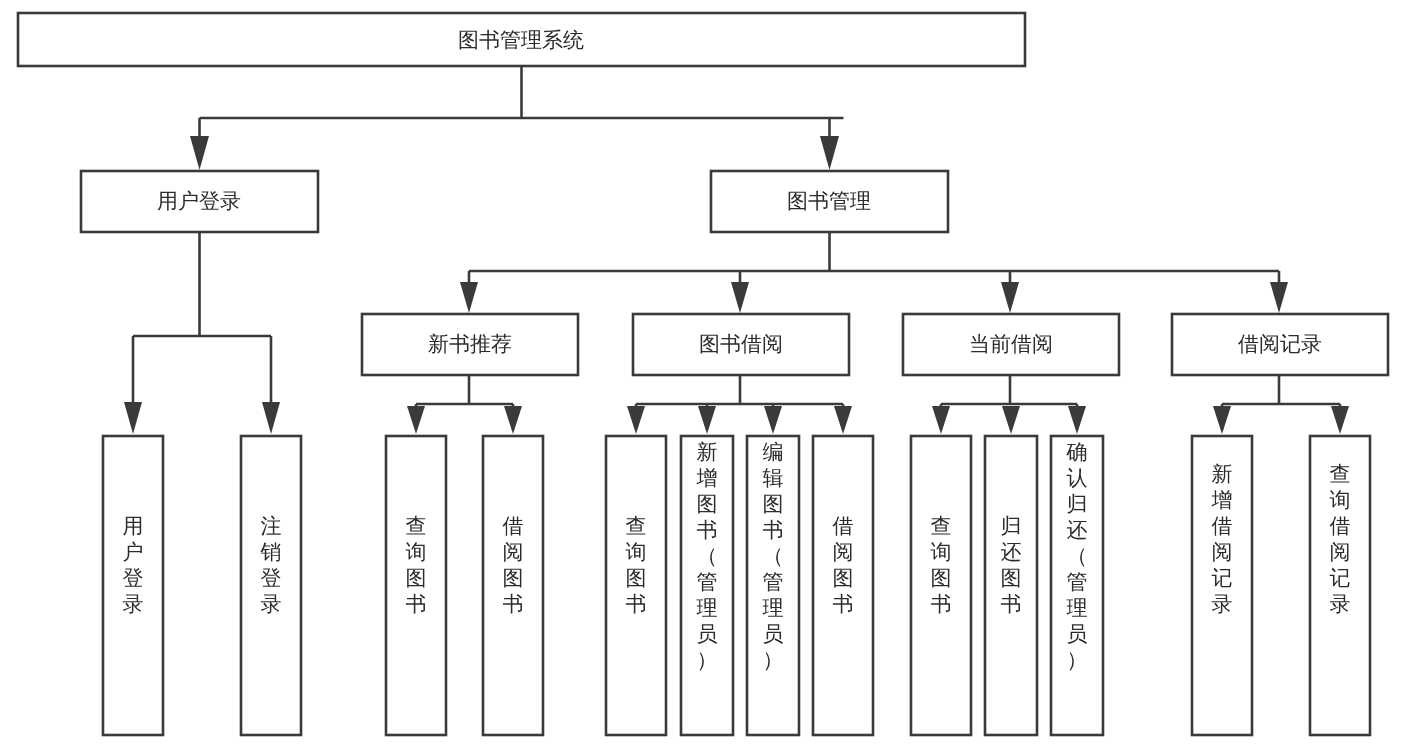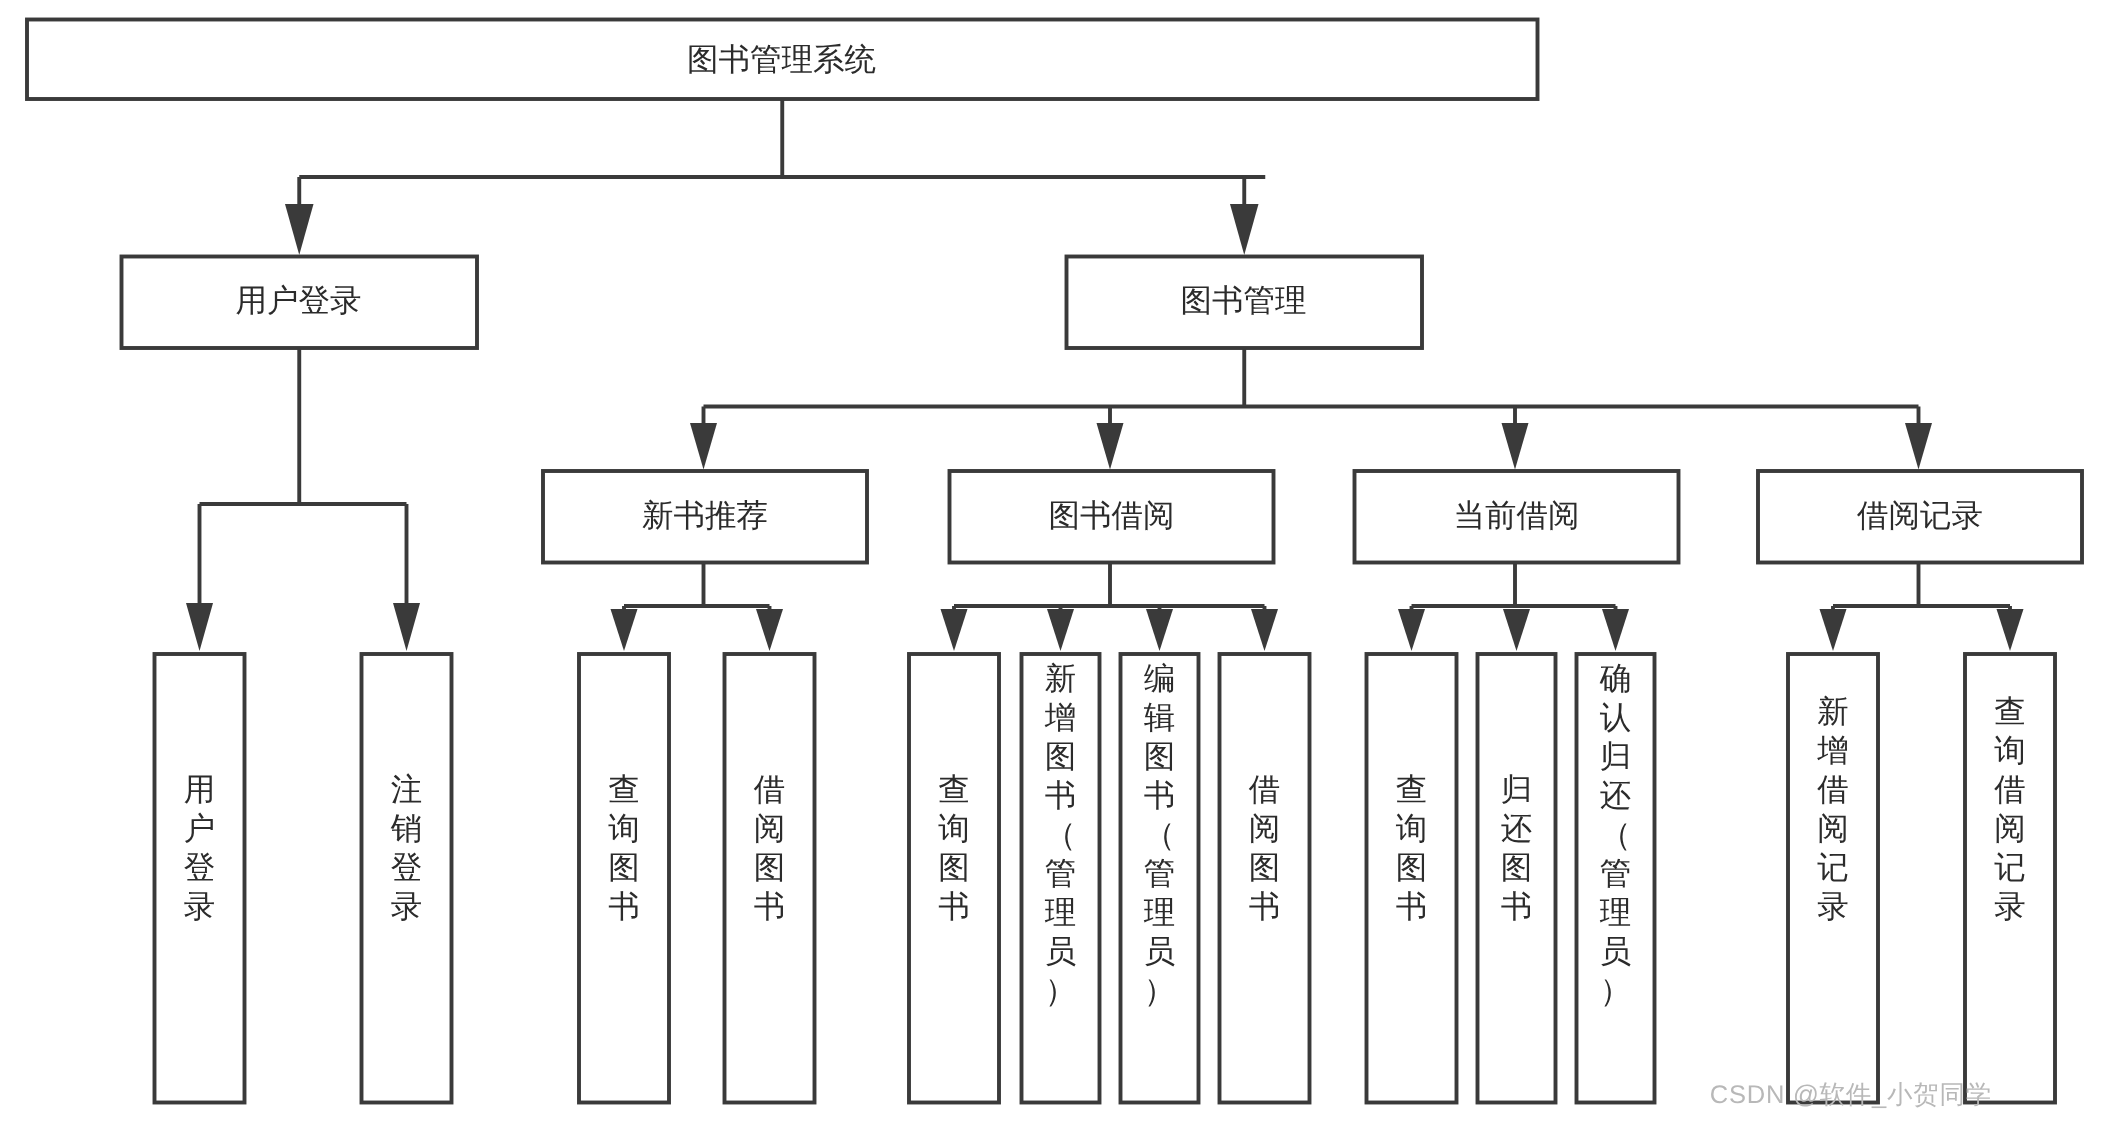--- a/index.html
+++ b/index.html
@@ -215,14 +215,13 @@
       <rect class="node-box" x="1192" y="436" width="60" height="299"></rect>
       <text class="node-label-vertical" x="1222" y="481"><tspan x="1222" dy="0">新</tspan><tspan x="1222" dy="26">增</tspan><tspan x="1222" dy="26">借</tspan><tspan x="1222" dy="26">阅</tspan><tspan x="1222" dy="26">记</tspan><tspan x="1222" dy="26">录</tspan></text>
     </g>
     <g>
       <rect class="node-box" x="1310" y="436" width="60" height="299"></rect>
       <text class="node-label-vertical" x="1340" y="481"><tspan x="1340" dy="0">查</tspan><tspan x="1340" dy="26">询</tspan><tspan x="1340" dy="26">借</tspan><tspan x="1340" dy="26">阅</tspan><tspan x="1340" dy="26">记</tspan><tspan x="1340" dy="26">录</tspan></text>
     </g>
 
   </svg>
 
-  <div class="watermark">CSDN @软件_小贺同学</div>
 </div>
 
 </body></html>

